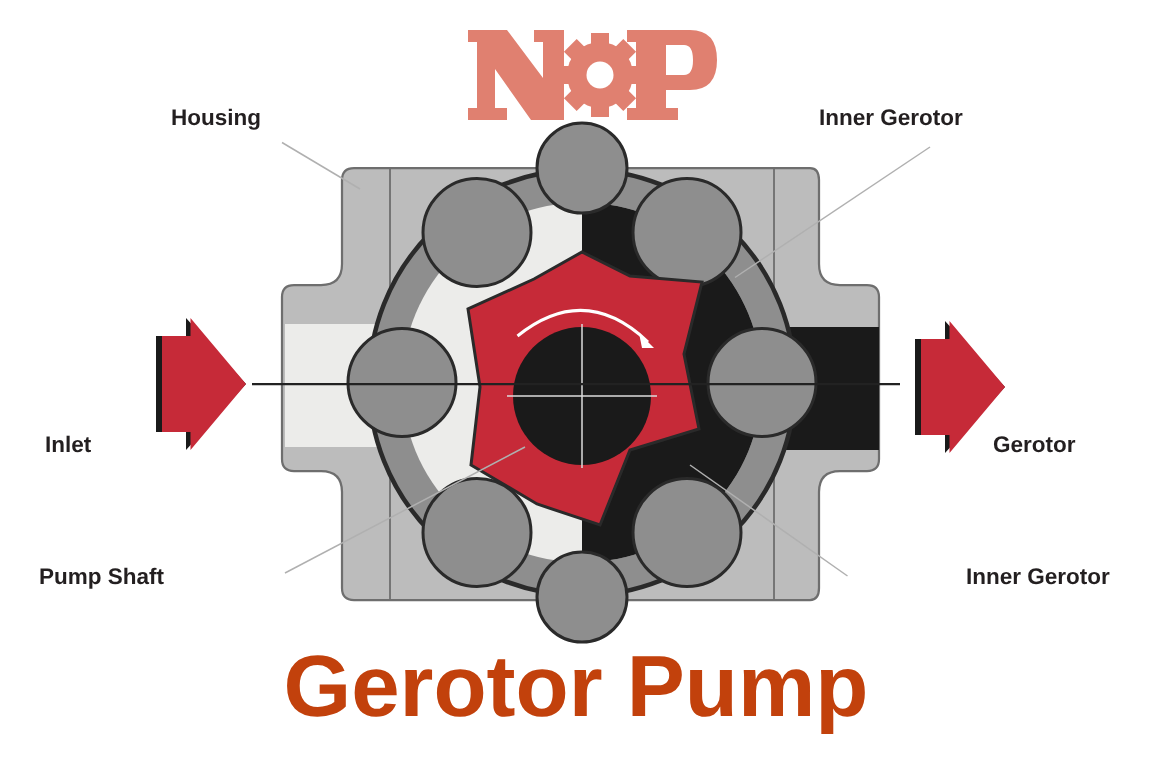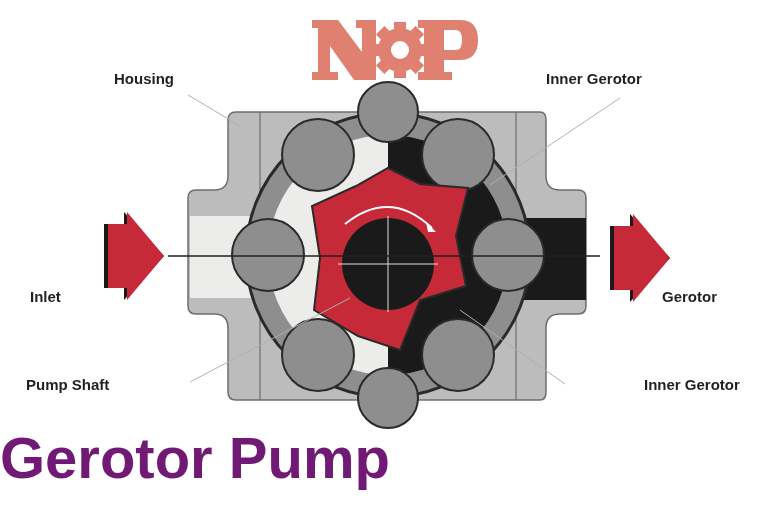--- a/index.html
+++ b/index.html
@@ -1,19 +1,19 @@
 <!DOCTYPE html>
 <html><head>
 <meta charset="utf-8">
 <style>
   html,body{margin:0;padding:0;background:#fff;}
   body{width:768px;height:518px;position:relative;overflow:hidden;font-family:"Liberation Sans",sans-serif;}
   svg{position:absolute;left:0;top:0;}
   .lbl{position:absolute;font-weight:bold;font-size:15px;color:#231f20;white-space:nowrap;}
-  .title{position:absolute;left:0;width:768px;top:424px;text-align:left;font-weight:bold;font-size:58px;color:#701a75;}
+  .title{position:absolute;left:0;width:768px;top:424px;text-align:center;font-weight:bold;font-size:58px;color:#c2410c;}
 </style>
 </head>
 <body>
 
 <svg width="768" height="518" viewBox="0 0 768 518">
 
   <g fill="#e08070">
     <path d="M312 20 H338 L362 52 V28 H356 V20 H376 V80 H354 L330 46 V72 H338 V80 H312 V72 H318 V28 H312 Z"></path>
     <path d="M424 20 H460 Q478 20 478 40 Q478 60 460 60 H444 V72 H452 V80 H418 V72 H424 V28 H418 V20 Z M444 30 V50 H456 Q462 50 462 40 Q462 30 456 30 Z" fill-rule="evenodd"></path>
     <g>

